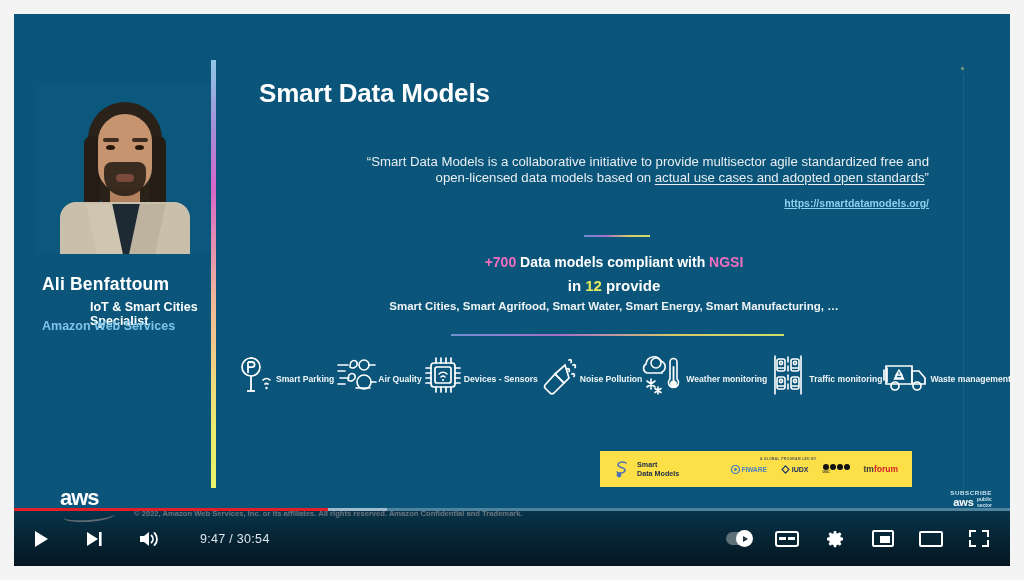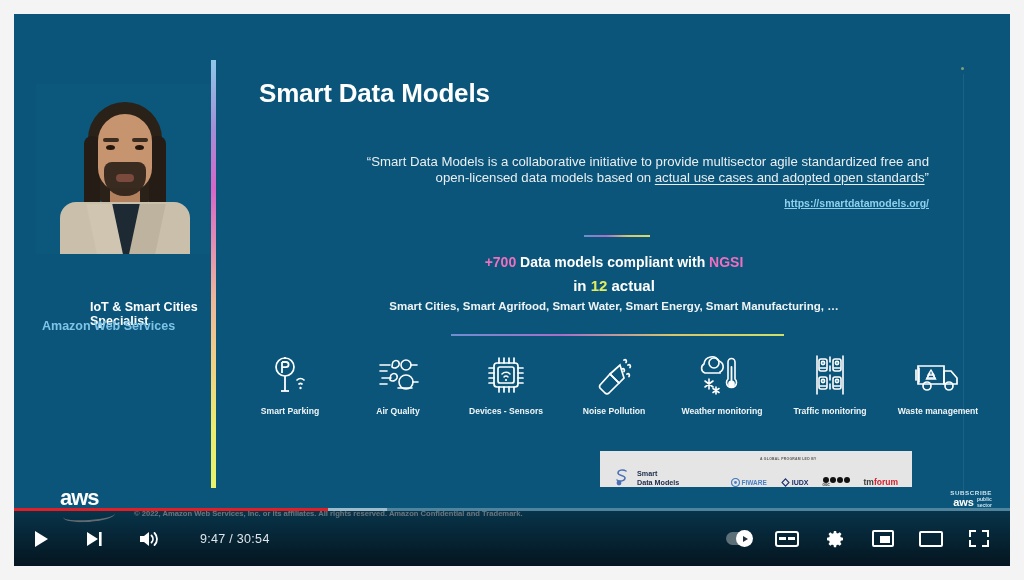--- a/index.html
+++ b/index.html
@@ -148,34 +148,34 @@
   }
   .c-pink { color: #f06fc0; }
   .c-yellow { color: #e3ec5e; }
 
   
   .icon-row {
     position: absolute; left: 222px; top: 338px;
     width: 756px; display: flex; align-items: flex-start;
   }
   .icon-cell {
-    flex: 1 1 0; display: flex; flex-direction: column;
+    flex: 1 1 0; display: flex; flex-direction: row;
     align-items: center; text-align: center;
   }
   .icon-glyph { height: 46px; display: flex; align-items: center; justify-content: center; }
   .icon-label {
     margin-top: 8px; font-size: 8.6px; font-weight: bold;
     color: #f0f5f8; white-space: nowrap;
   }
 
   
   .logo-strip {
     position: absolute; left: 586px; top: 437px;
-    width: 312px; height: 36px; background: #e5e5e5;
-    display: flex; align-items: flex-end; padding: 0 14px;
+    width: 312px; height: 36px; background: #fde047;
+    display: flex; align-items: center; padding: 0 14px;
   }
   .sdm-logo { display: flex; align-items: center; gap: 6px; }
   .sdm-mark {
     width: 17px; height: 19px;
     display: flex; align-items: center; justify-content: center;
   }
   .sdm-text {
     font-size: 7.2px; font-weight: bold; color: #1c2a4a; line-height: 1.25;
   }
   .partners { margin-left: auto; display: flex; align-items: center; gap: 14px; }
@@ -315,41 +315,42 @@
           <div class="fig-eye-l"></div>
           <div class="fig-eye-r"></div>
           <div class="fig-neck"></div>
           <div class="fig-beard"></div>
           <div class="fig-mouth"></div>
           <div class="fig-jacket"></div>
           <div class="fig-shirt"></div>
           <div class="fig-lapel-l"></div>
           <div class="fig-lapel-r"></div>
         </div>
+        <div class="presenter-name">Ali Benfattoum</div>
         <div class="presenter-role">IoT &amp; Smart Cities Specialist</div>
         <div class="presenter-org">Amazon Web Services</div>
       </div>
 
       <div class="accent-bar"></div>
 
       <div class="slide-title">Smart Data Models</div>
 
       <div class="quote">
         <span>“Smart Data Models is a collaborative initiative to provide multisector agile standardized free and</span><br>
         <span>open-licensed data models based on </span><u>actual use cases and adopted open standards</u><span>”</span>
       </div>
       <div class="quote-link">https://smartdatamodels.org/</div>
 
       <div class="divider divider-top"></div>
 
       <div class="stat-line1">
         <span class="c-pink">+700</span><span> Data models compliant with </span><span class="c-pink">NGSI</span>
       </div>
       <div class="stat-line2">
-        <span>in </span><span class="c-yellow">12</span><span> actual</span>
+        <span>in </span><span class="c-yellow">12</span><span> provide</span>
       </div>
       <div class="stat-line3">Smart Cities, Smart Agrifood, Smart Water, Smart Energy, Smart Manufacturing, …</div>
 
       <div class="divider divider-bottom"></div>
 
       <div class="icon-row">
 
         <div class="icon-cell">
           <div class="icon-glyph">
             <svg width="40" height="42" viewBox="0 0 40 42" fill="none" stroke="#fff" stroke-width="1.7">

